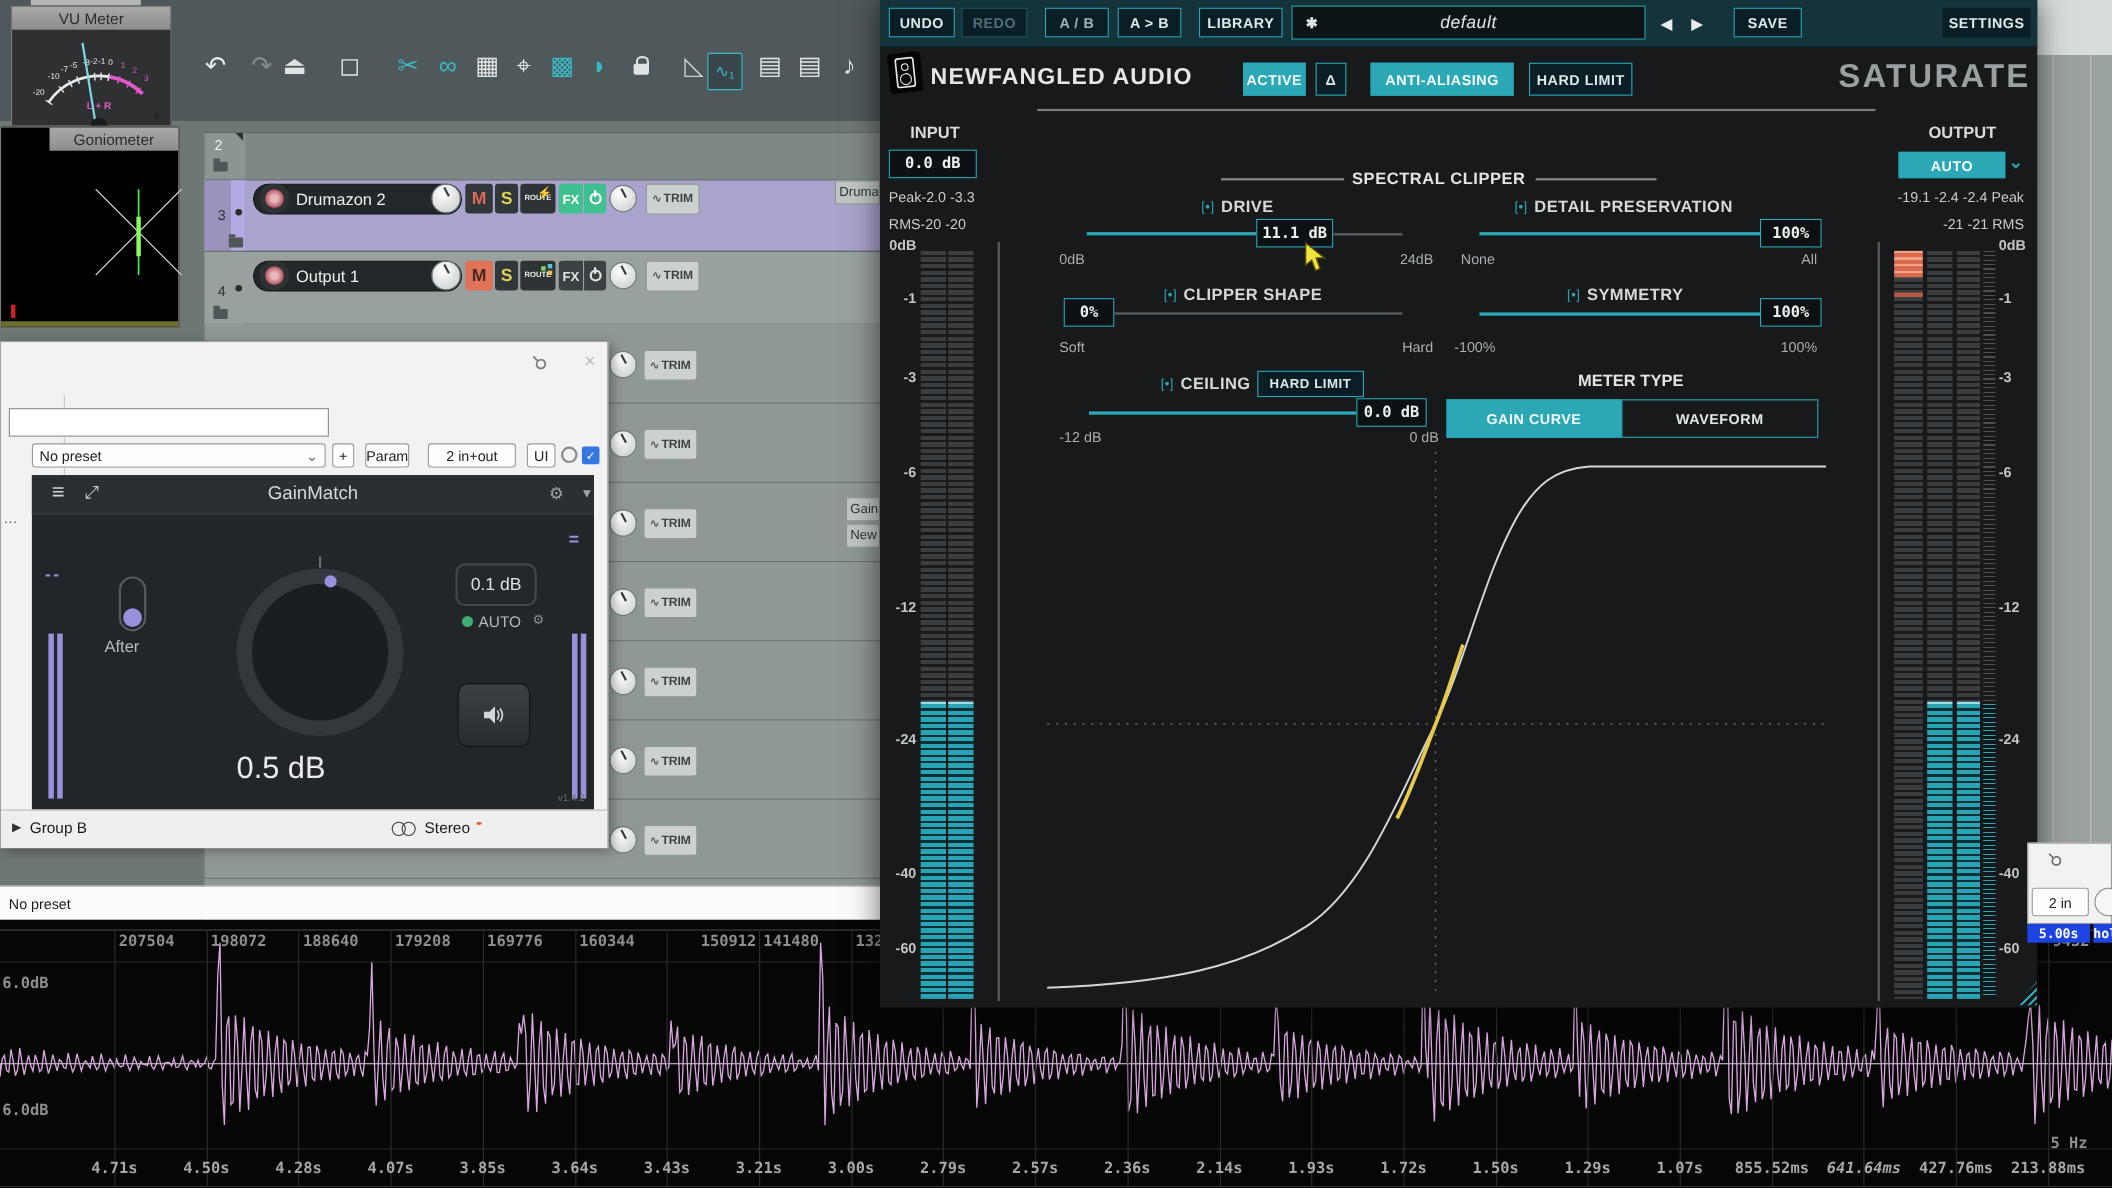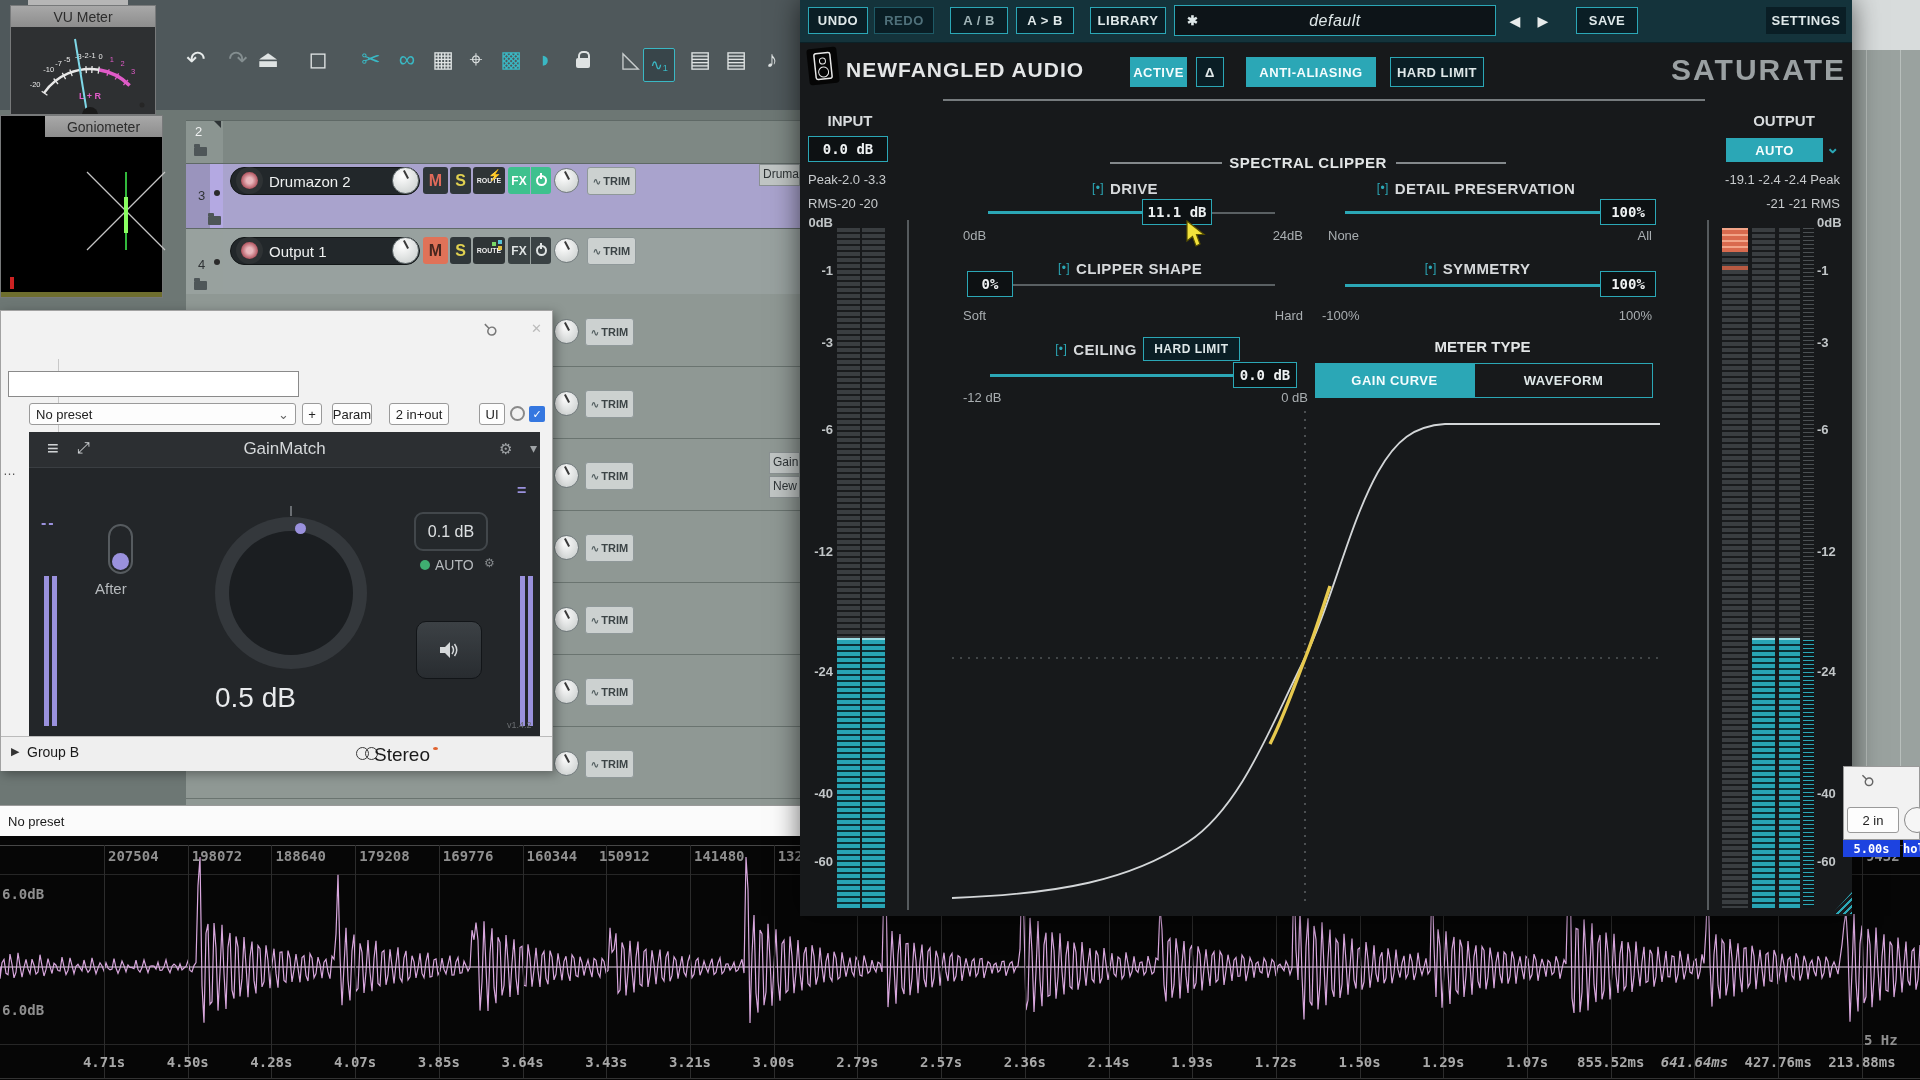--- a/index.html
+++ b/index.html
@@ -327,21 +327,21 @@
         <div class="gridv" style="left: 355.13px;"></div>
         <span class="osc-num" style="left: 359.13px;">179208</span>
         <span class="osc-time" style="left: 355.13px;">4.07s</span>
         <div class="gridv" style="left: 438.84px;"></div>
         <span class="osc-num" style="left: 442.84px;">169776</span>
         <span class="osc-time" style="left: 438.84px;">3.85s</span>
         <div class="gridv" style="left: 522.55px;"></div>
         <span class="osc-num" style="left: 526.55px;">160344</span>
         <span class="osc-time" style="left: 522.55px;">3.64s</span>
         <div class="gridv" style="left: 606.26px;"></div>
-        <span class="osc-num" style="left: 599px;">150912</span>
+        <span class="osc-num" style="left: 637px;">150912</span>
         <span class="osc-time" style="left: 606.26px;">3.43s</span>
         <div class="gridv" style="left: 689.97px;"></div>
         <span class="osc-num" style="left: 693.97px;">141480</span>
         <span class="osc-time" style="left: 689.97px;">3.21s</span>
         <div class="gridv" style="left: 773.68px;"></div>
         <span class="osc-num" style="left: 777.68px;">132048</span>
         <span class="osc-time" style="left: 773.68px;">3.00s</span>
         <div class="gridv" style="left: 857.39px;"></div>
         <span class="osc-num" style="left: 861.39px;">122616</span>
         <span class="osc-time" style="left: 857.39px;">2.79s</span>
@@ -395,21 +395,21 @@
     <div class="fxbtn" style="left:28px;top:92px;width:267px;height:22px;justify-content:space-between;padding:0 6px;">
       <span>No preset</span>
         <span style="color:#666;">⌄</span>
     </div>
     <div class="fxbtn" style="left:301px;top:92px;width:20px;height:22px;">
         <span>+</span>
       </div>
     <div class="fxbtn" style="left:331px;top:92px;width:40px;height:22px;">
         <span>Param</span>
       </div>
-    <div class="fxbtn" style="left:388px;top:92px;width:60px;height:22px;">
+    <div class="fxbtn" style="left:388px;top:92px;width:80px;height:22px;">
         <span>2 in+out</span>
       </div>
     <div class="fxbtn" style="left:478px;top:92px;width:26px;height:22px;">
         <span>UI</span>
       </div>
     <span class="abs" style="left:509px;top:95px;width:15px;height:15px;border:2px solid #8a8a8a;border-radius:50%;box-sizing:border-box;"></span>
     <div class="abs fc" style="left:528px;top:95px;width:16px;height:16px;background:#3577e0;color:#fff;font-size:11px;border-radius:2px;">
         <span>✓</span>
       </div>
 
@@ -454,21 +454,21 @@
       <span class="abs" style="left:488px;top:50px;color:#9a91dd;font-weight:bold;">=</span>
       <div class="purple abs" style="left:491px;top:144px;width:5px;height:150px;"></div>
       <div class="purple abs" style="left:499px;top:144px;width:5px;height:150px;"></div>
       <span class="abs" style="left:478px;top:288px;font-size:9px;color:#6a6e71;">v1.4.2</span>
     </div>
 
     <div class="abs" style="left:0;top:425px;width:551px;height:34px;background:#efefef;border-top:1px solid #bbb;">
       <span class="abs" style="left:10px;top:8px;color:#333;font-size:11px;"><span>▶</span></span>
       <span class="abs" style="left:26px;top:7px;color:#1a1a1a;font-size:14px;">Group B</span>
       <span class="stereo-ico abs" style="left:355px;top:10px;"></span>
-      <span class="abs" style="left:373px;top:7px;color:#1a1a1a;font-size:19px;">Stereo</span>
+      <span class="abs" style="left:385px;top:7px;color:#1a1a1a;font-size:14px;">Stereo</span>
       <span class="bell abs" style="left:428px;top:10px;"></span>
     </div>
   </div>
 
   <div class="statbar abs" style="left:0;top:805px;width:801px;height:31px;background:#fbfbfb;z-index:2;">
       <span>No preset</span>
     </div>
 
   <div id="sat" class="abs" style="z-index:3;">
 

